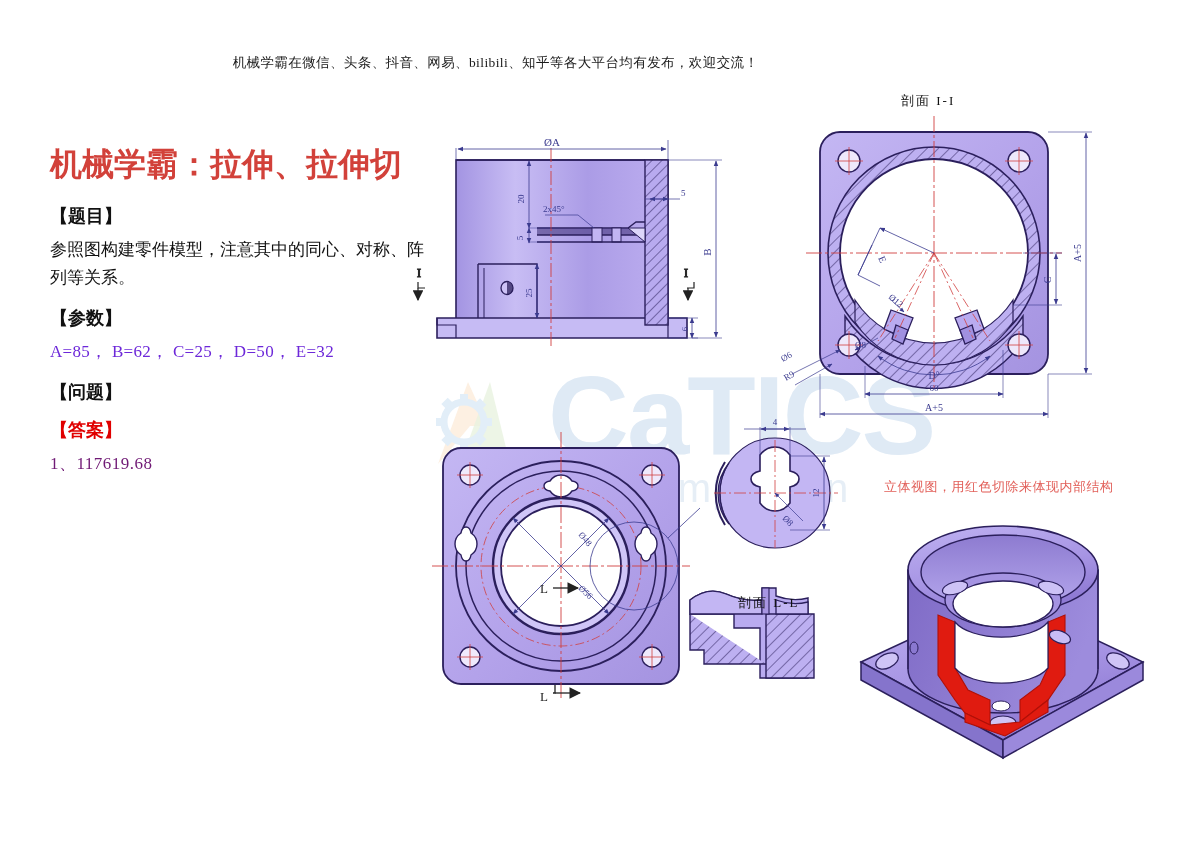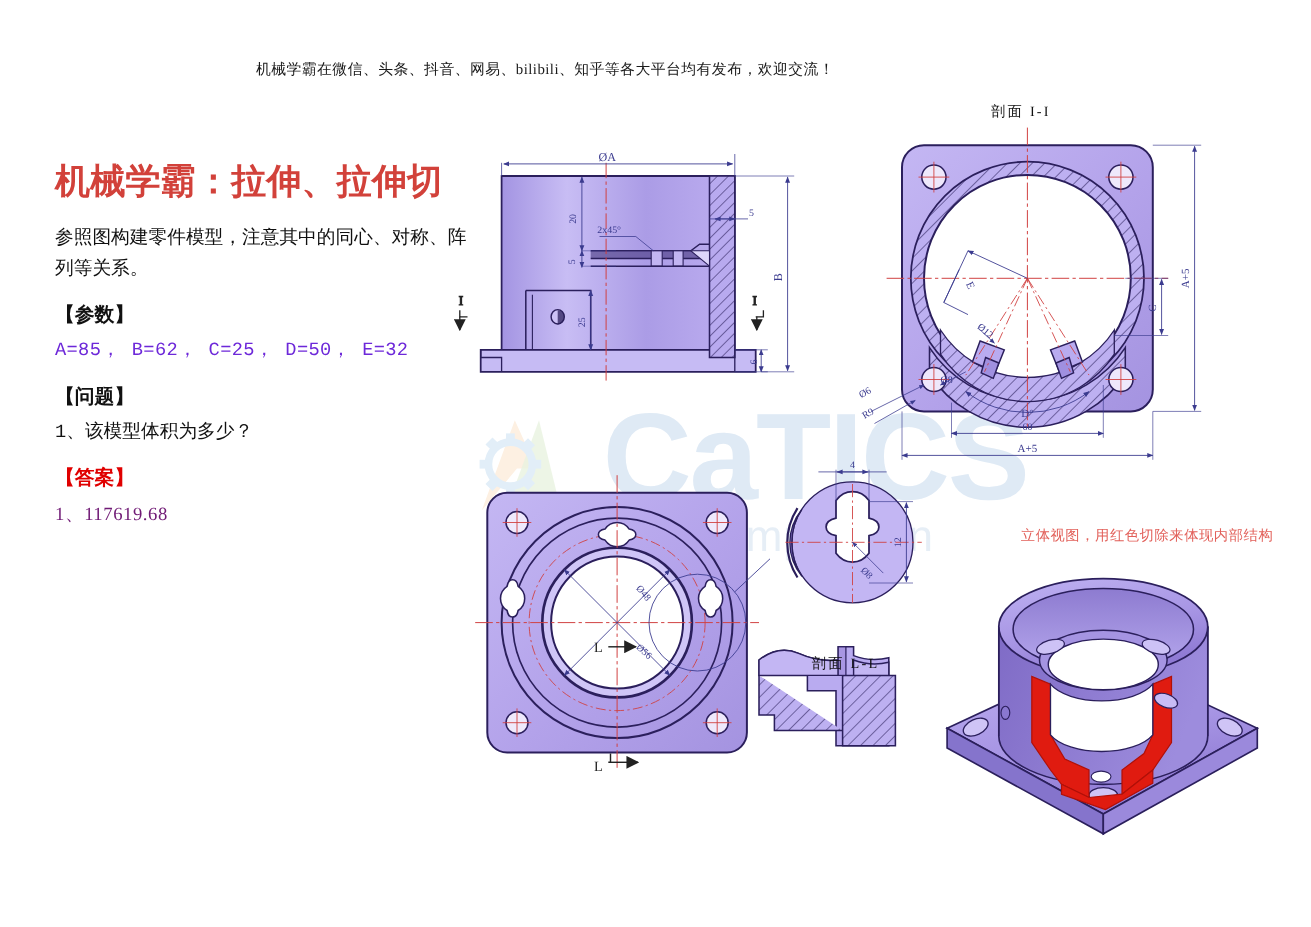--- a/index.html
+++ b/index.html
@@ -32,35 +32,34 @@
   }
 
   
   #left-col{position:absolute;left:50px;top:140px;width:380px;z-index:3;}
   #doc-title{
     color:#d2413a;font-size:32px;font-weight:700;line-height:1.5;
     font-family:"Liberation Serif",serif;margin:0 0 16px 0;
   }
   .sec-head{font-size:18px;font-weight:700;color:#111;margin:14px 0 8px 0;}
   .sec-head.red{color:#e00000;}
-  .sec-body{font-size:17px;color:#111;line-height:1.65;margin:0 0 6px 0;font-family:Liberation Mono, monospace;}
+  .sec-body{font-size:17px;color:#111;line-height:1.65;margin:0 0 6px 0;}
   .sec-body.red{color:#701a75;font-family:"Liberation Serif",serif;letter-spacing:.5px;}
   .params{font-size:17px;color:#6d28d9;letter-spacing:.3px;}
 
   
   #drawing{position:absolute;left:0;top:0;width:1192px;height:843px;z-index:2;}
 
   .cap{
     position:absolute;font-size:13px;color:#111;letter-spacing:2px;
     font-family:"Liberation Serif",serif;z-index:4;
   }
   .redcap{
     position:absolute;font-size:13px;color:#e2605a;letter-spacing:.5px;z-index:4;
     font-family:"Liberation Serif",serif;
-    margin-left:44px;
   }
 </style>
 </head>
 <body>
 
 <div id="watermark">
   <svg class="wm-gear" width="110" height="120" viewBox="0 0 110 120">
     <path d="M8 100 L38 18 L58 62 L40 62 Z" fill="#fdf0e2"></path>
     <path d="M30 100 L60 18 L80 100 Z" fill="#e8f3e0" opacity=".8"></path>
     <g fill="none" stroke="#e2eef8" stroke-width="7">
@@ -79,27 +78,27 @@
   </svg>
   <div class="wm-main" style="margin-left:108px;">CaTICS</div>
   <div class="wm-sub">digital competition</div>
 </div>
 
 <div id="header-note">机械学霸在微信、头条、抖音、网易、bilibili、知乎等各大平台均有发布，欢迎交流！</div>
 
 <div id="left-col">
   <h1 id="doc-title">机械学霸：拉伸、拉伸切</h1>
 
+  <div class="sec-head">【题目】</div>
   <p class="sec-body">参照图构建零件模型，注意其中的同心、对称、阵列等关系。</p>
 
   <div class="sec-head">【参数】</div>
   <p class="sec-body params">A=85，  B=62，  C=25，  D=50，  E=32</p>
 
   <div class="sec-head">【问题】</div>
-  <p class="sec-body">1、该模型体积为多少？</p>
 
   <div class="sec-head red">【答案】</div>
   <p class="sec-body red">1、117619.68</p>
 </div>
 
 <div class="cap" style="left:901px;top:92px;">剖面 I-I</div>
 <div class="cap" style="left:738px;top:594px;">剖面 L-L</div>
 <div class="redcap" style="left:884px;top:478px;">立体视图，用红色切除来体现内部结构</div>
 
 <svg id="drawing" viewBox="0 0 1192 843">

